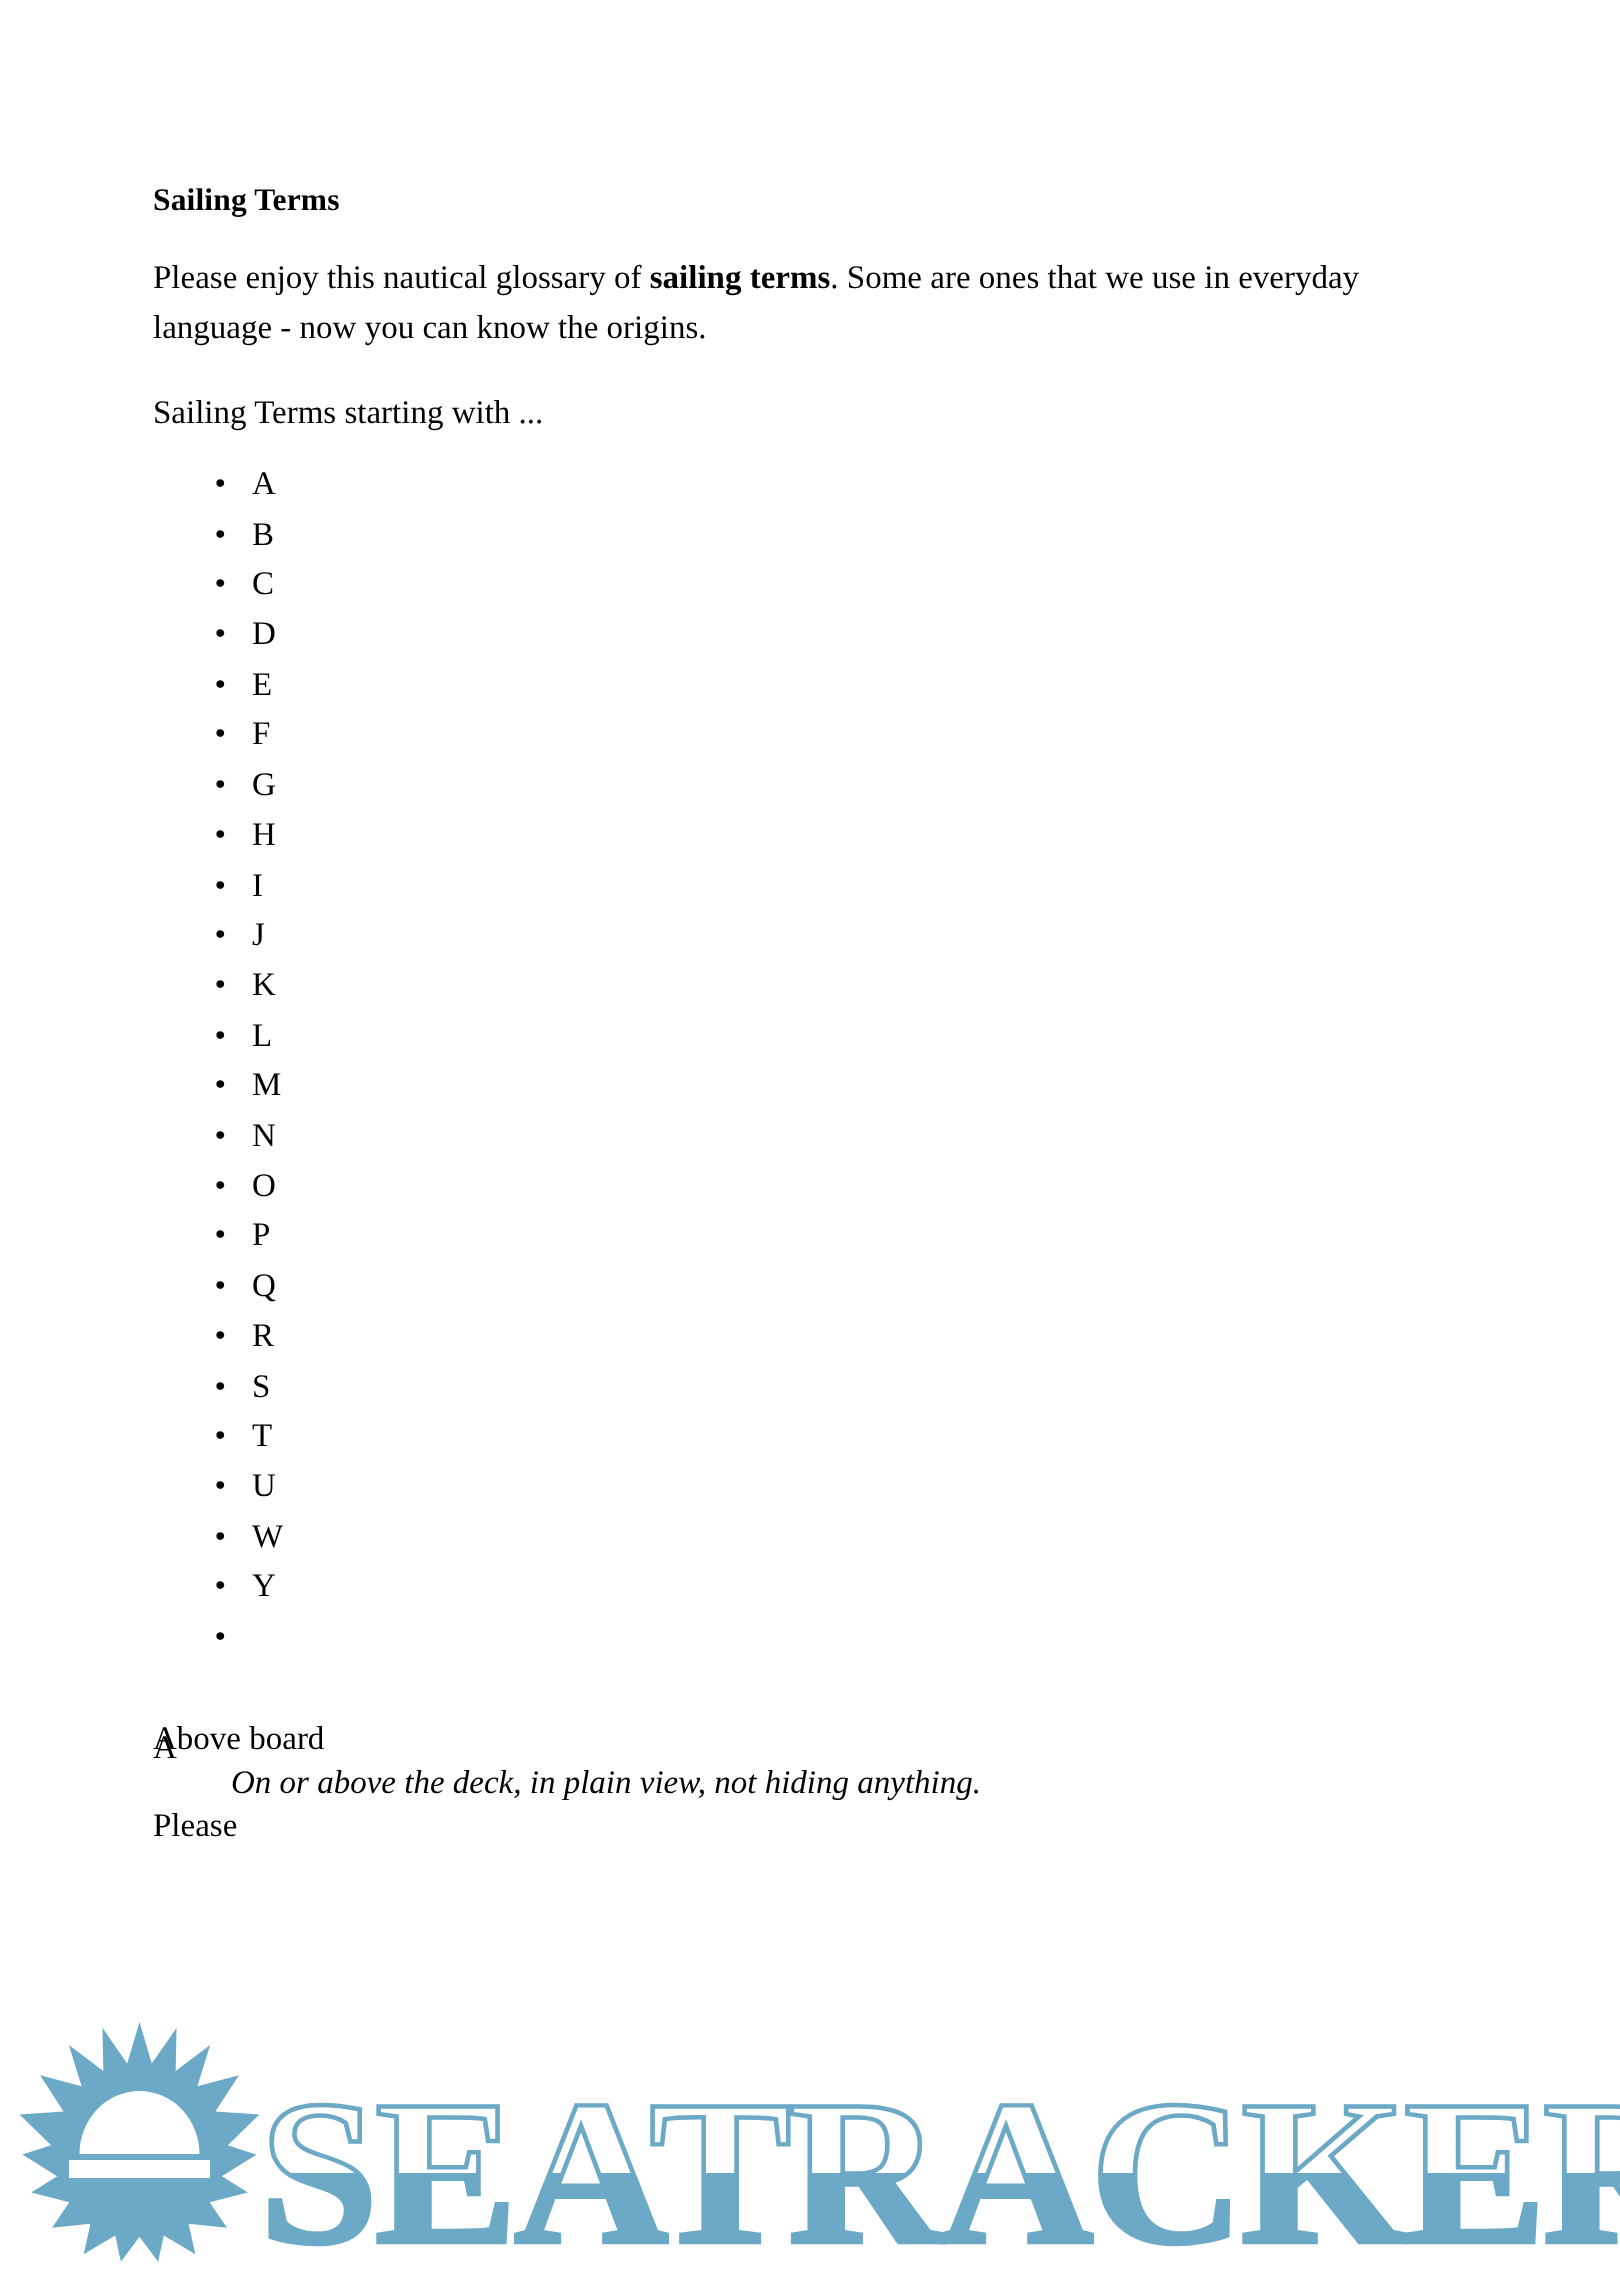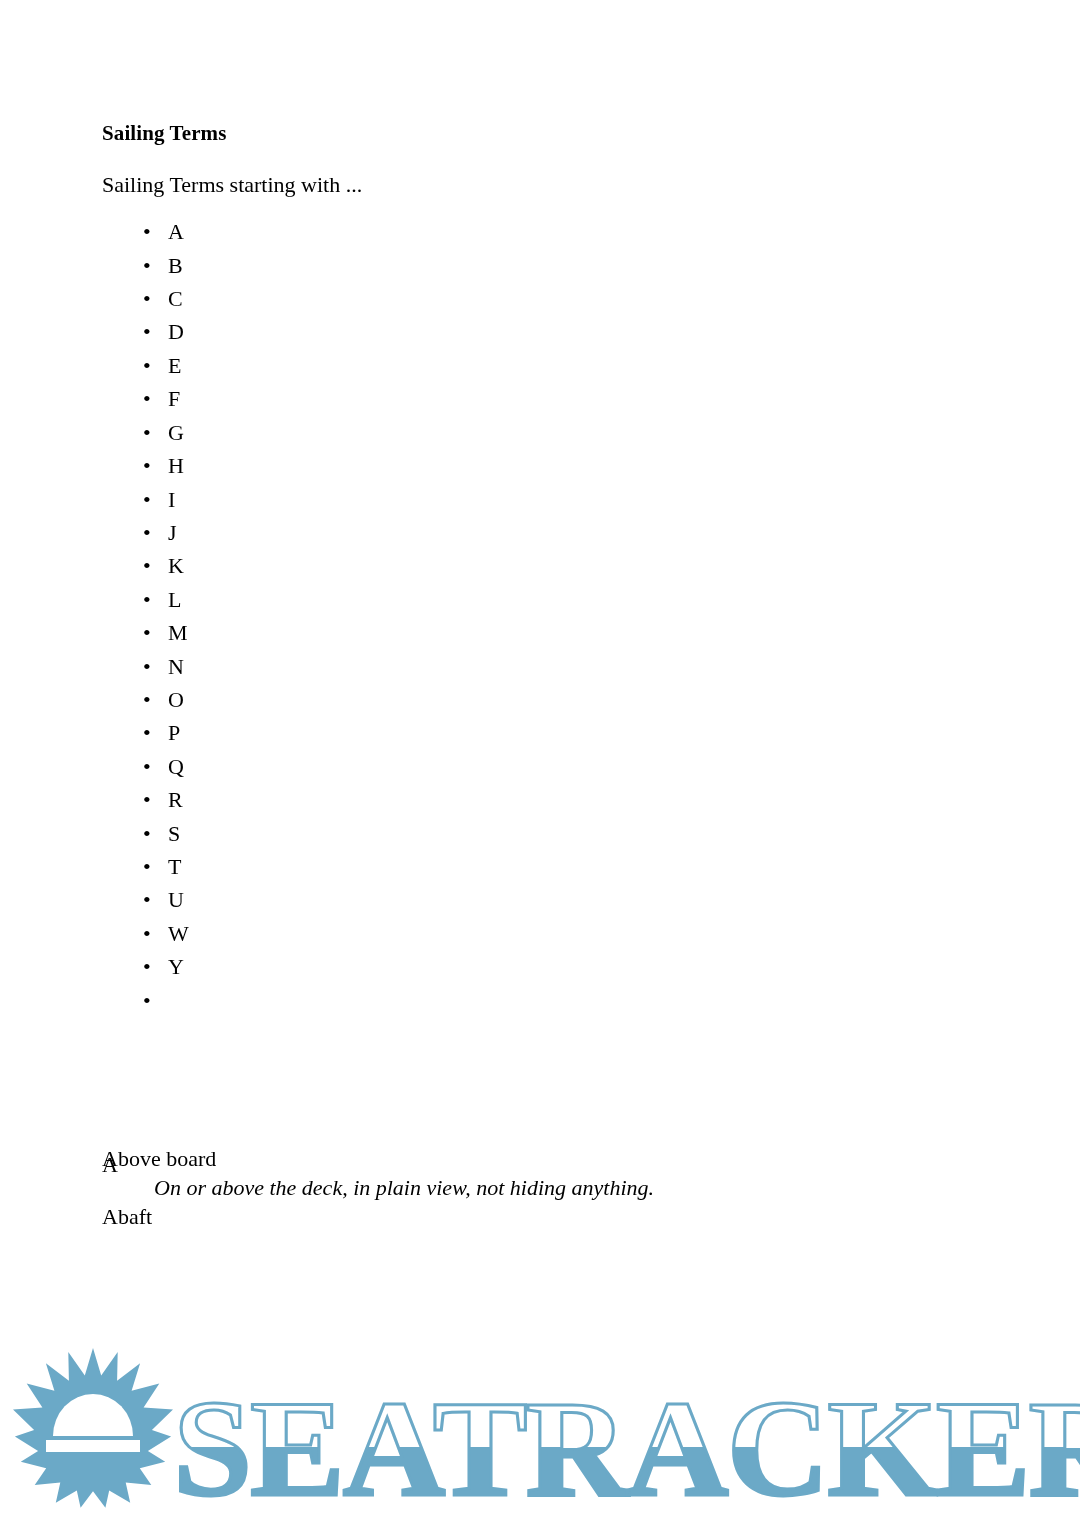--- a/index.html
+++ b/index.html
@@ -128,20 +128,21 @@
 </style>
 </head>
 <body>
 
 <div class="page">
 
   <div class="content">
 
     <h1 class="doc-title">Sailing Terms</h1>
 
+    <p class="intro-para"><span>Please enjoy this nautical glossary of </span><span class="strong">sailing terms</span><span>. Some are ones that we use in everyday language - now you can know the origins.</span></p>
 
     <p class="starting-line">Sailing Terms starting with ...</p>
 
     <ul class="letter-list">
       <li><span>A</span></li>
       <li><span>B</span></li>
       <li><span>C</span></li>
       <li><span>D</span></li>
       <li><span>E</span></li>
       <li><span>F</span></li>
@@ -166,21 +167,21 @@
     </ul>
 
   </div>
 
   <div class="section-letter">A</div>
 
   <div class="glossary">
     <dl>
       <dt>Above board</dt>
       <dd>On or above the deck, in plain view, not hiding anything.</dd>
-      <dt>Abaft</dt>
+      <dt>Please</dt>
     </dl>
   </div>
 
   <div class="watermark">
     <svg width="1080" height="175" viewBox="0 0 1080 175" xmlns="http://www.w3.org/2000/svg">
       <defs>
 
         <linearGradient id="halfFill" x1="0" y1="0" x2="0" y2="1">
           <stop offset="0%" stop-color="#ffffff"></stop>
           <stop offset="49.5%" stop-color="#ffffff"></stop>

